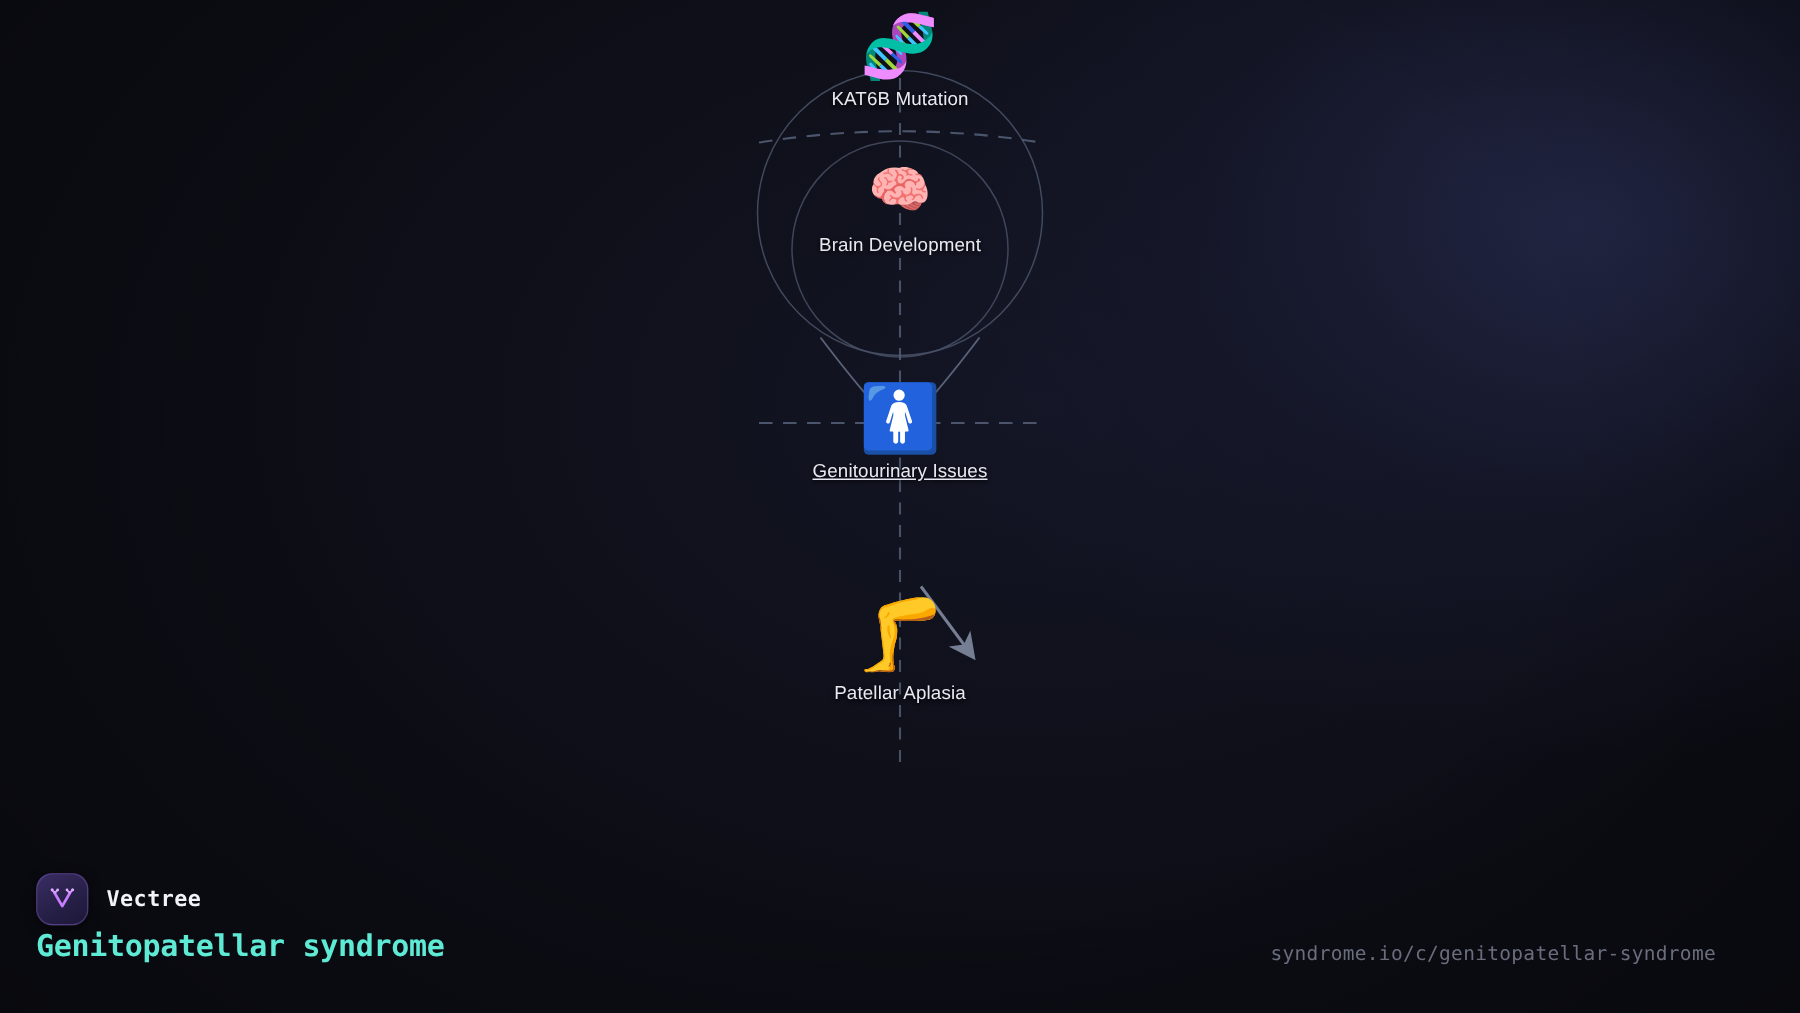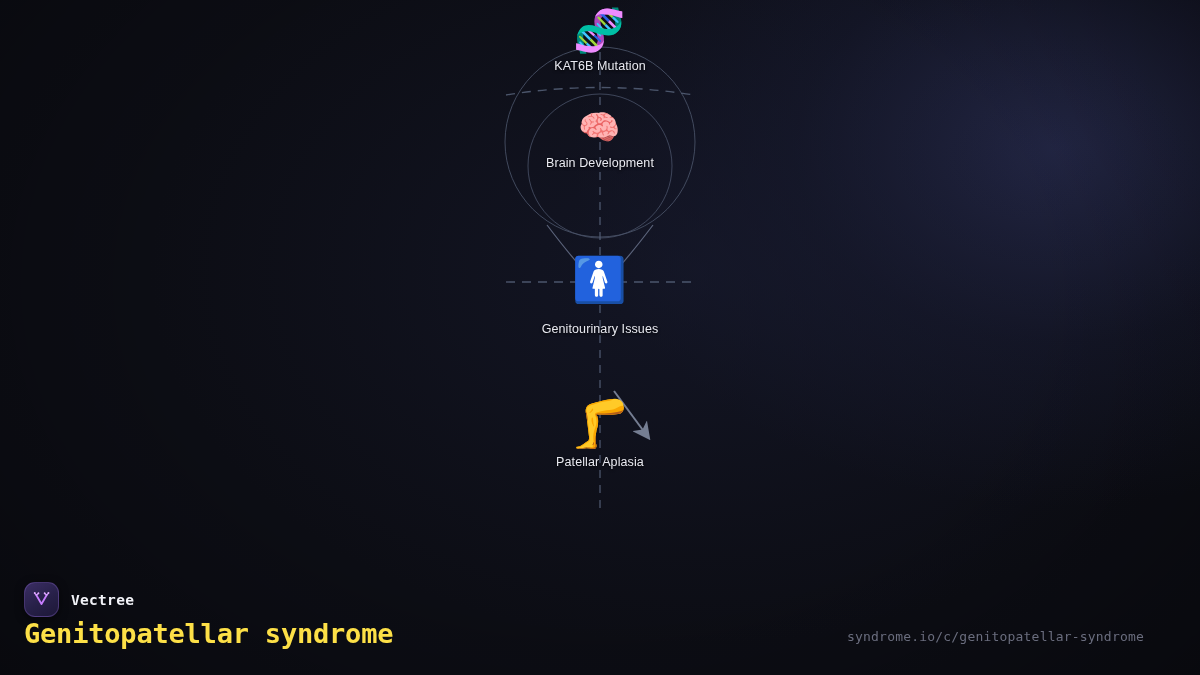--- a/index.html
+++ b/index.html
@@ -87,21 +87,21 @@
   #node-kat6b      { left: 600px; top: 10px; }
   #node-kat6b .node-emoji { font-size: 42px; }
   #node-kat6b .node-label { }
 
   #node-brain      { left: 600px; top: 110px; }
   #node-brain .node-emoji { font-size: 34px; }
   #node-brain .node-label { margin-top: 12px; }
 
   #node-genito     { left: 600px; top: 258px; }
   #node-genito .node-emoji { font-size: 44px; }
-  #node-genito .node-label { margin-top: 20px; }
+  #node-genito .node-label { margin-top: 5px; text-decoration: underline; }
 
   #node-patellar   { left: 600px; top: 399px; }
   #node-patellar .node-emoji { font-size: 48px; }
   #node-patellar .node-label { margin-top: 8px; }
 
   
   #footer {
     position: absolute;
     left: 0;
     bottom: 0;
@@ -137,23 +137,23 @@
     font-weight: bold;
     color: #f2f3f8;
     letter-spacing: 0.3px;
   }
 
   #page-title {
     position: absolute;
     left: 24px;
     top: 53px;
     font-family: "DejaVu Sans Mono", monospace;
-    font-size: 27px;
+    font-size: 20px;
     font-weight: bold;
-    color: #fde047;
+    color: #5eead4;
     letter-spacing: -0.2px;
     white-space: nowrap;
   }
 
   #footer-url {
     position: absolute;
     right: 24px;
     top: 64px;
     font-family: "DejaVu Sans Mono", monospace;
     font-size: 13px;

